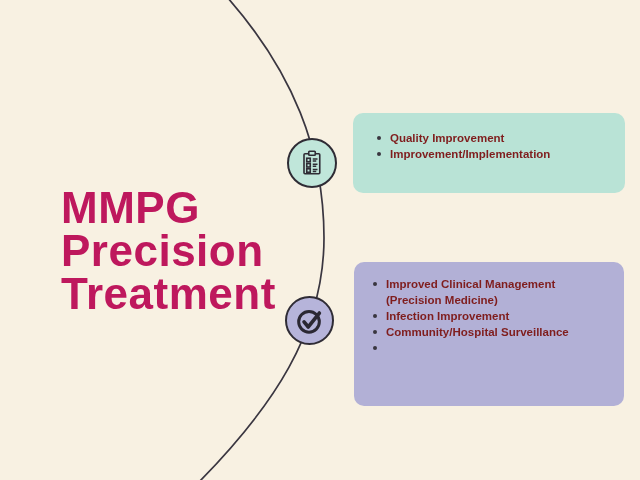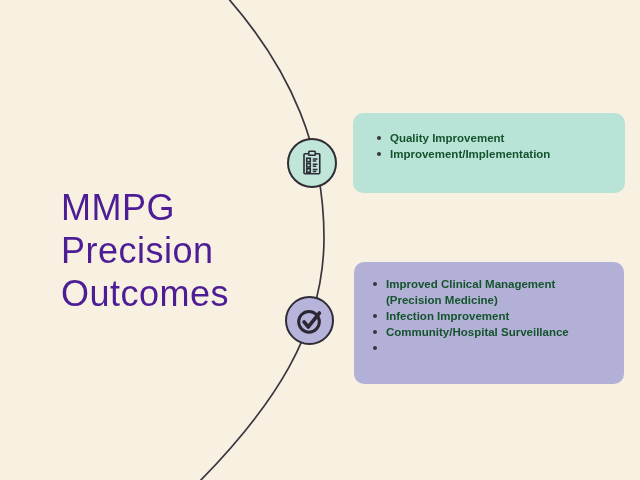--- a/index.html
+++ b/index.html
@@ -9,56 +9,56 @@
     width: 640px; height: 480px;
     background: #f8f1e2;
     overflow: hidden;
   }
   .connector {
     position:absolute; left:0; top:0; width:640px; height:480px;
     pointer-events:none;
   }
   .page-title {
     position:absolute; left:61px; top:186px;
-    font-size:36px; line-height:43px; font-weight:normal;
-    color:#4c1d95; letter-spacing:0.5px;
+    font-size:44px; line-height:43px; font-weight:bold;
+    color:#be185d; letter-spacing:0.5px;
   }
   .node-circle {
     position:absolute; border-radius:50%;
     border:2px solid #2f2c35;
     box-sizing:border-box;
     display:flex; align-items:center; justify-content:center;
   }
   .circle-1 { left:287px; top:138px; width:50px; height:50px; background:#c0e6da; }
   .circle-2 { left:285px; top:296px; width:49px; height:49px; background:#b6b4da; }
   .outcome-box {
     position:absolute; border-radius:10px;
     box-sizing:border-box;
-    color:#14532d;
+    color:#7f1d1d;
   }
   .box-1 { left:353px; top:113px; width:272px; height:80px; background:#b9e3d6; padding:17px 14px 0 24px; }
-  .box-2 { left:354px; top:262px; width:270px; height:122px; background:#b2b0d6; padding:14px 10px 3px 19px; }
+  .box-2 { left:354px; top:262px; width:270px; height:144px; background:#b2b0d6; padding:14px 10px 3px 19px; }
   .li { display:flex; line-height:16px; font-size:11.5px; font-weight:bold; }
   .dot { width:4px; height:4px; border-radius:50%; background:#39363f; margin:6px 9px 0 0; flex:none; }
   .li-text { white-space:nowrap; }
 </style>
 </head>
 <body>
 
 <div class="stage">
 
   <svg class="connector" viewBox="0 0 640 480" xmlns="http://www.w3.org/2000/svg">
     <path d="M 227,-3 C 293,72 324,150 324,238 C 324,332 272,408 198,483" fill="none" stroke="#3a3640" stroke-width="1.7"></path>
   </svg>
 
   <div class="page-title">
 
   <div class="title-line">MMPG</div>
       <div class="title-line">Precision</div>
-      <div class="title-line">Outcomes</div>
+      <div class="title-line">Treatment</div>
     </div>
 
   <div class="node-circle circle-1">
     <svg width="30" height="30" viewBox="0 0 24 24">
       <g fill="none" stroke="#2f2c35" stroke-width="1.3">
         <rect x="5.6" y="4.6" width="12.6" height="16" rx="0.8"></rect>
         <rect x="9.4" y="2.6" width="5.2" height="3.2" rx="0.6" fill="#c0e6da"></rect>
         <rect x="7.8" y="8.2" width="2.8" height="2.8"></rect>
         <path d="M12.6,8.8 L16.4,8.8 M12.6,10.4 L15.4,10.4"></path>
         <rect x="7.8" y="12.4" width="2.8" height="2.8"></rect>

